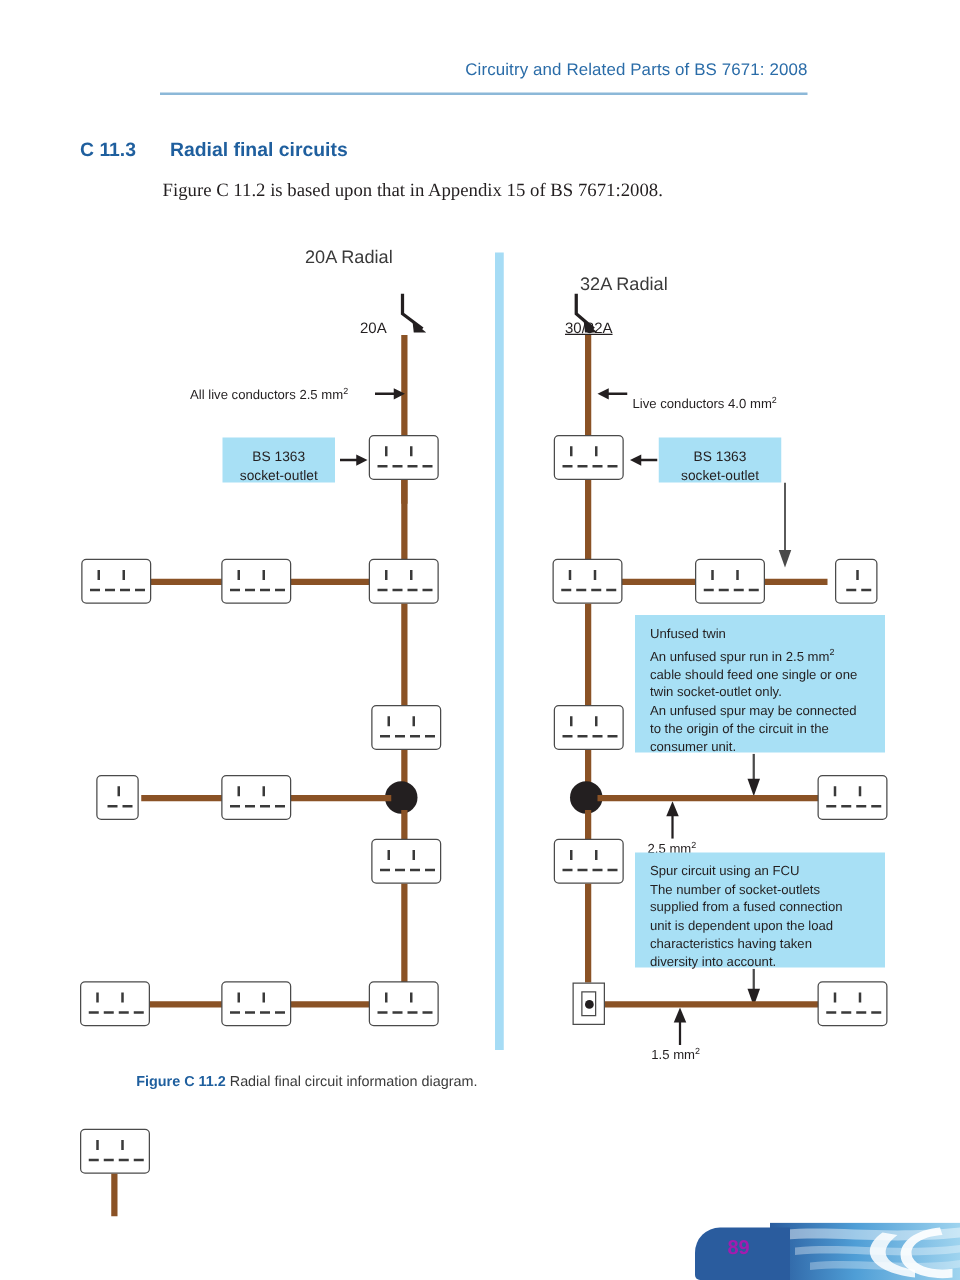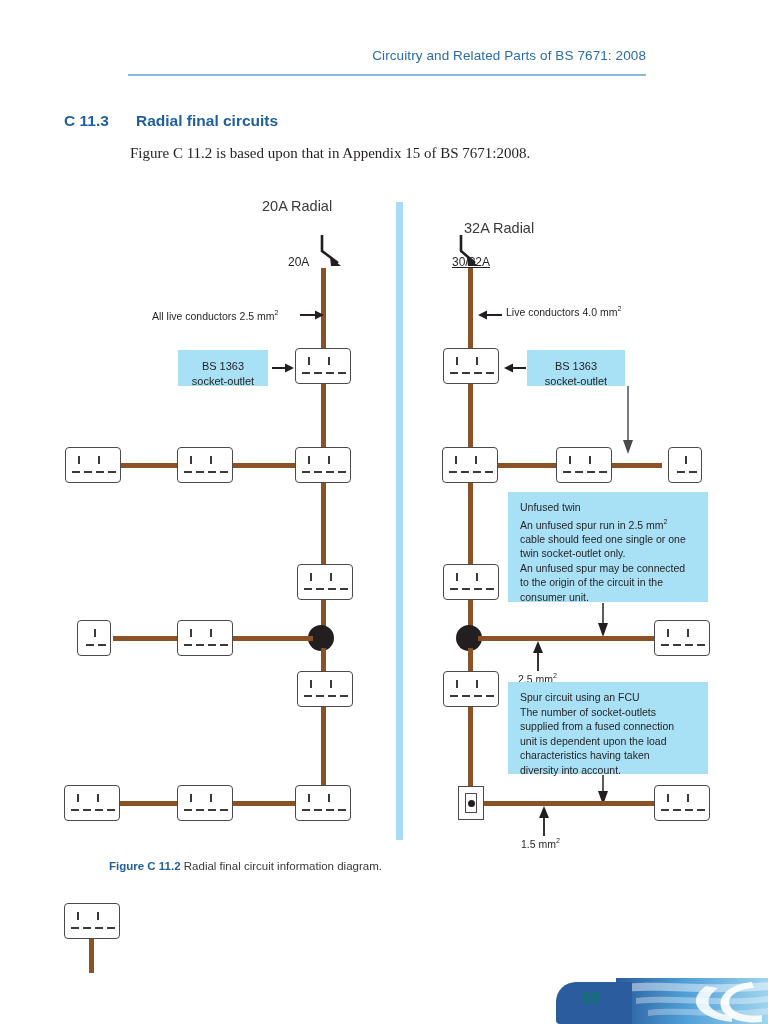--- a/index.html
+++ b/index.html
@@ -226,39 +226,39 @@
     background: #2a5c9e;
     border-top-left-radius: 20px;
     border-bottom-left-radius: 4px;
   }
   #page-number {
     position: absolute;
     left: 26px;
     top: 12px;
     font-size: 16px;
     font-weight: bold;
-    color: #0f766e;
+    color: #a21caf;
   }
 </style>
 </head>
 <body>
 
 <div id="running-head">Circuitry and Related Parts of BS 7671: 2008</div>
 <div id="head-rule"></div>
 
 <div id="section-heading">
   <span class="num">C 11.3</span><span>Radial final circuits</span>
 </div>
 <div id="intro-para">Figure C 11.2 is based upon that in Appendix 15 of BS 7671:2008.</div>
 
 <div id="figure">
 
   <div id="divider"></div>
 
-  <div class="col-title" style="left:244px; top:13px;margin-left:18px;">20A Radial</div>
+  <div class="col-title" style="left:244px; top:13px;">20A Radial</div>
 
   <svg style="position:absolute; left:316px; top:48px;" width="34" height="36">
     <path d="M6,2 L6,18 L22,30" stroke="#231f20" stroke-width="2.6" fill="none"></path>
     <path d="M14,24 L25,33 L15,33 Z" fill="#231f20"></path>
   </svg>
   <div class="annot amp" style="left:288px; top:70px;text-align:right;">20A</div>
 
   <div class="cable-v" style="left:321px; top:83px; height:135px;"></div>
 
   <div class="annot" style="left:152px; top:124px;">
@@ -399,21 +399,21 @@
     <path d="M12,24 L23,33 L13,33 Z" fill="#231f20"></path>
   </svg>
   <div class="annot amp" style="left:452px; top:70px;text-decoration:underline;">30/32A</div>
 
   <div class="cable-v" style="left:468px; top:83px; height:80px;"></div>
 
   <svg style="position:absolute; left:476px; top:124px;" width="26" height="12">
     <path d="M9,6 L26,6" stroke="#231f20" stroke-width="2"></path>
     <path d="M11,1.5 L2,6 L11,10.5 Z" fill="#231f20"></path>
   </svg>
-  <div class="annot" style="left:506px; top:120px;">
+  <div class="annot" style="left:506px; top:131px;">
     <span>Live conductors 4.0 mm</span><sup>2</sup>
   </div>
 
   <div class="socket twin" style="left:443px; top:163px;">
     <div class="pin-top g1a"></div>
       <div class="pin-top g1b"></div>
     <div class="pin-bot d1a"></div>
       <div class="pin-bot d1b"></div>
     <div class="pin-bot d2a"></div>
       <div class="pin-bot d2b"></div>

